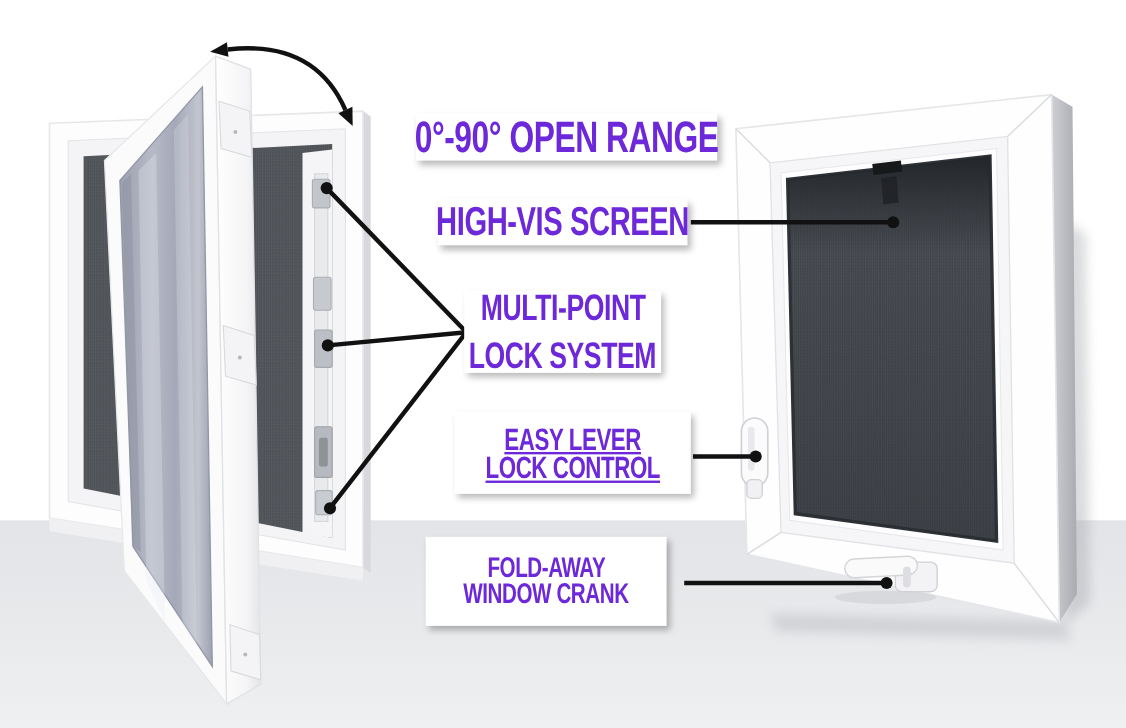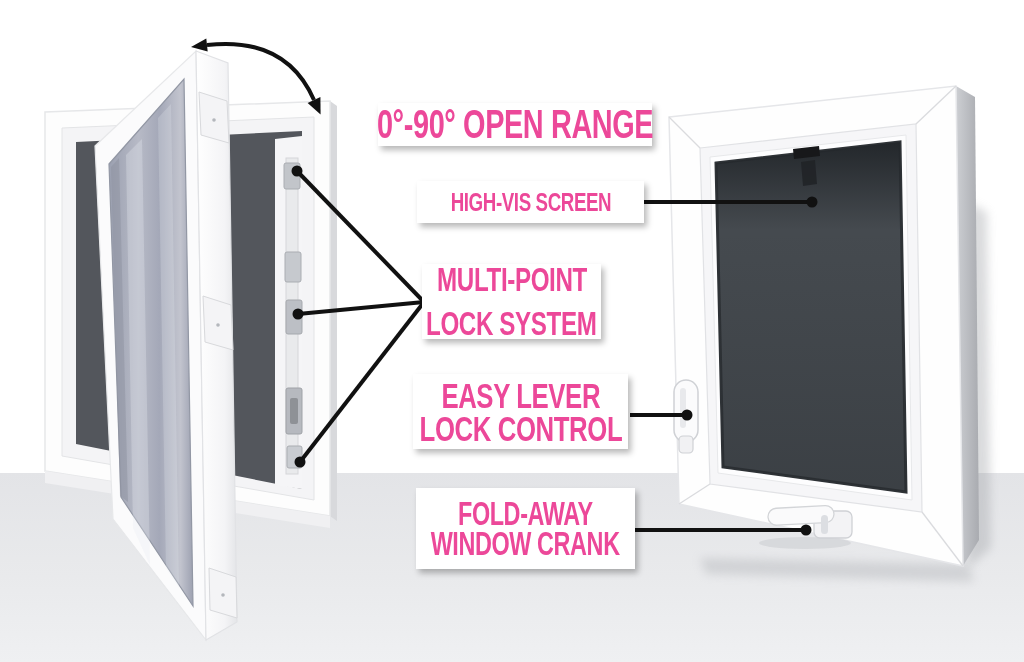--- a/index.html
+++ b/index.html
@@ -9,31 +9,31 @@
     font-family:"Liberation Sans", sans-serif;
   }
   .floor{
     position:absolute;left:0;top:473px;width:1024px;height:189px;
     background:linear-gradient(180deg,#e3e4e7 0%,#e9eaec 55%,#eff0f2 100%);
   }
   .scene{position:absolute;left:0;top:0;width:1024px;height:662px;}
   .label{
     position:absolute;display:flex;flex-direction:column;justify-content:center;align-items:center;
     background:#ffffff;box-shadow:3px 4px 6px rgba(0,0,0,0.28);
-    color:#ec4899;font-weight:bold;z-index:5;
+    color:#6d28d9;font-weight:bold;z-index:5;
   }
   .label .ln{
     display:block;white-space:nowrap;line-height:1.00;
     transform:scale(0.78,1.08);letter-spacing:-0.5px;
   }
   .lab-open   {left:378px;top:103px;width:274px;height:43px;font-size:37px;}
-  .lab-screen {left:398px;top:181px;width:227px;height:42px;font-size:24px;margin-left:19px;}
+  .lab-screen {left:398px;top:181px;width:227px;height:42px;font-size:34px;}
   .lab-lock   {left:422px;top:264px;width:179px;height:75px;font-size:31px;justify-content:space-between;}
-  .lab-lever  {left:413px;top:374px;width:215px;height:75px;font-size:33px;}
-  .lab-crank  {left:416px;top:488px;width:219px;height:81px;font-size:30px;}
+  .lab-lever  {left:413px;top:374px;width:215px;height:75px;font-size:26px;text-decoration:underline;}
+  .lab-crank  {left:387px;top:488px;width:219px;height:81px;font-size:24px;}
 </style>
 </head>
 <body>
 
 <div class="canvas">
 
   <div class="floor"></div>
 
   <svg class="scene" viewBox="0 0 1024 662">
     <defs>

